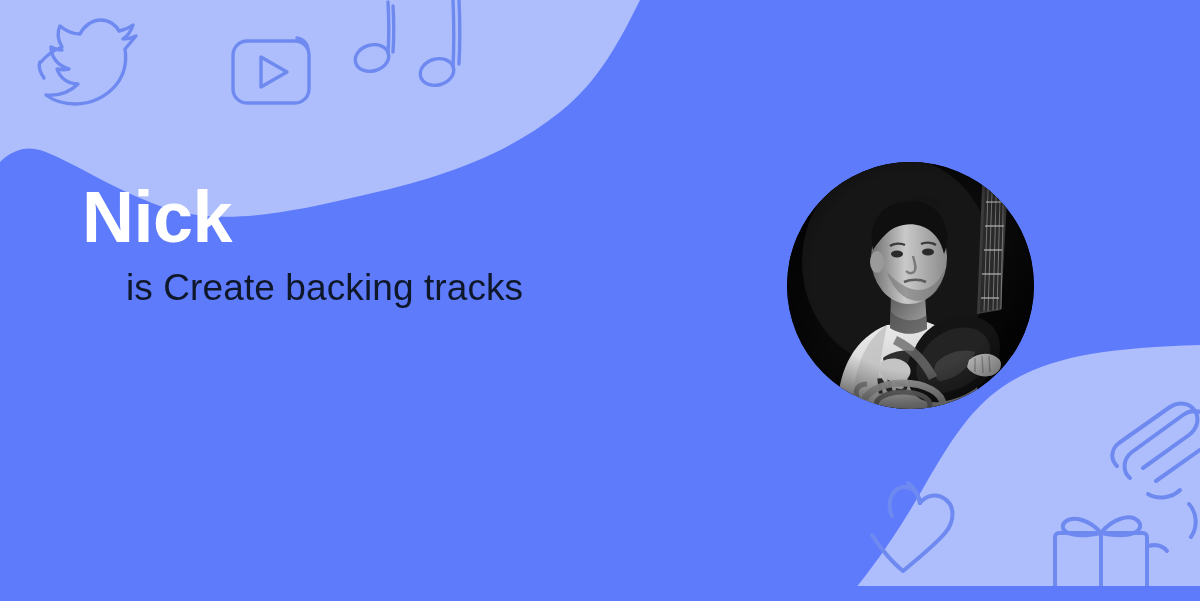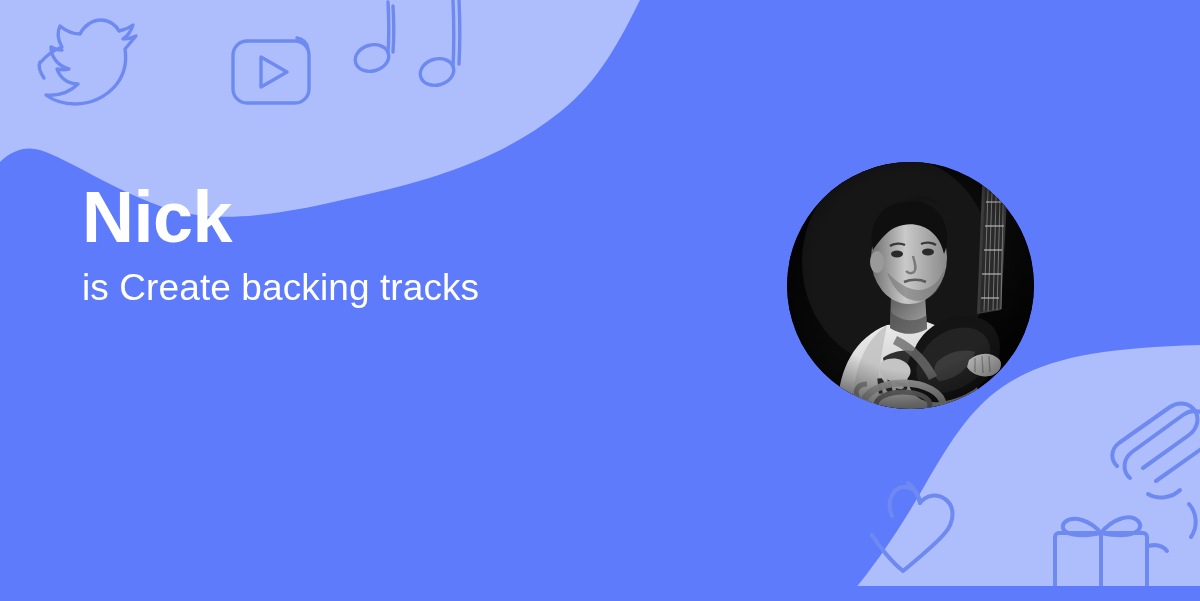--- a/index.html
+++ b/index.html
@@ -33,22 +33,23 @@
     letter-spacing:-0.5px;
     color:#FFFFFF;
     white-space:nowrap;
   }
   #creator-tagline {
     margin-top:14px;
     font-size:37px;
     font-weight:400;
     line-height:1.15;
     letter-spacing:0.1px;
-    color:#ffffff;
+    color:#0f172a;
     white-space:nowrap;
+    margin-left:44px;
   }
   
   #footer {
     position:absolute;
     left:78px; top:468px;
     display:flex;
     align-items:center;
     gap:16px;
   }
   #coffee-cup-icon { width:34px; height:58px; display:block; flex:0 0 auto; }

